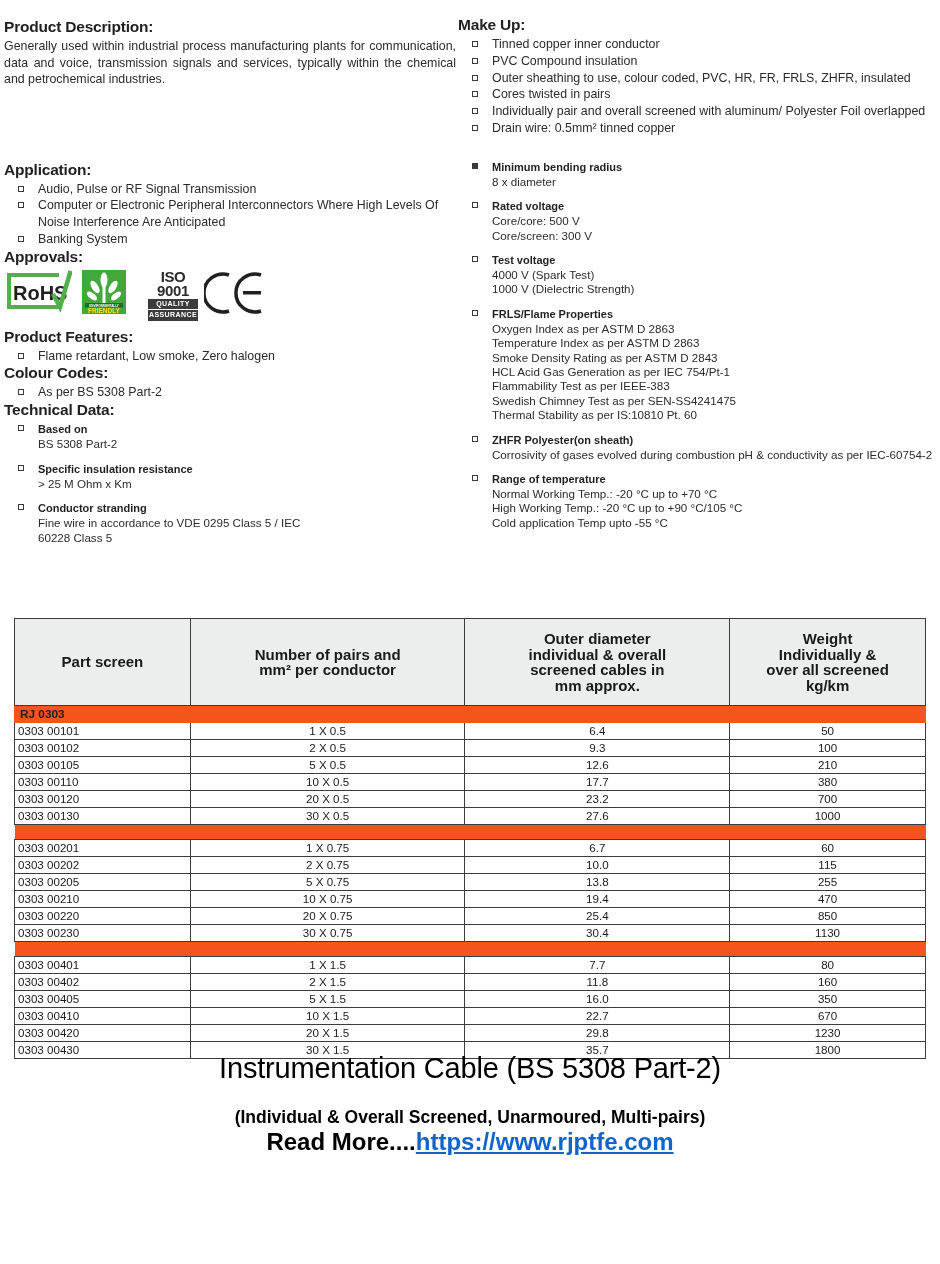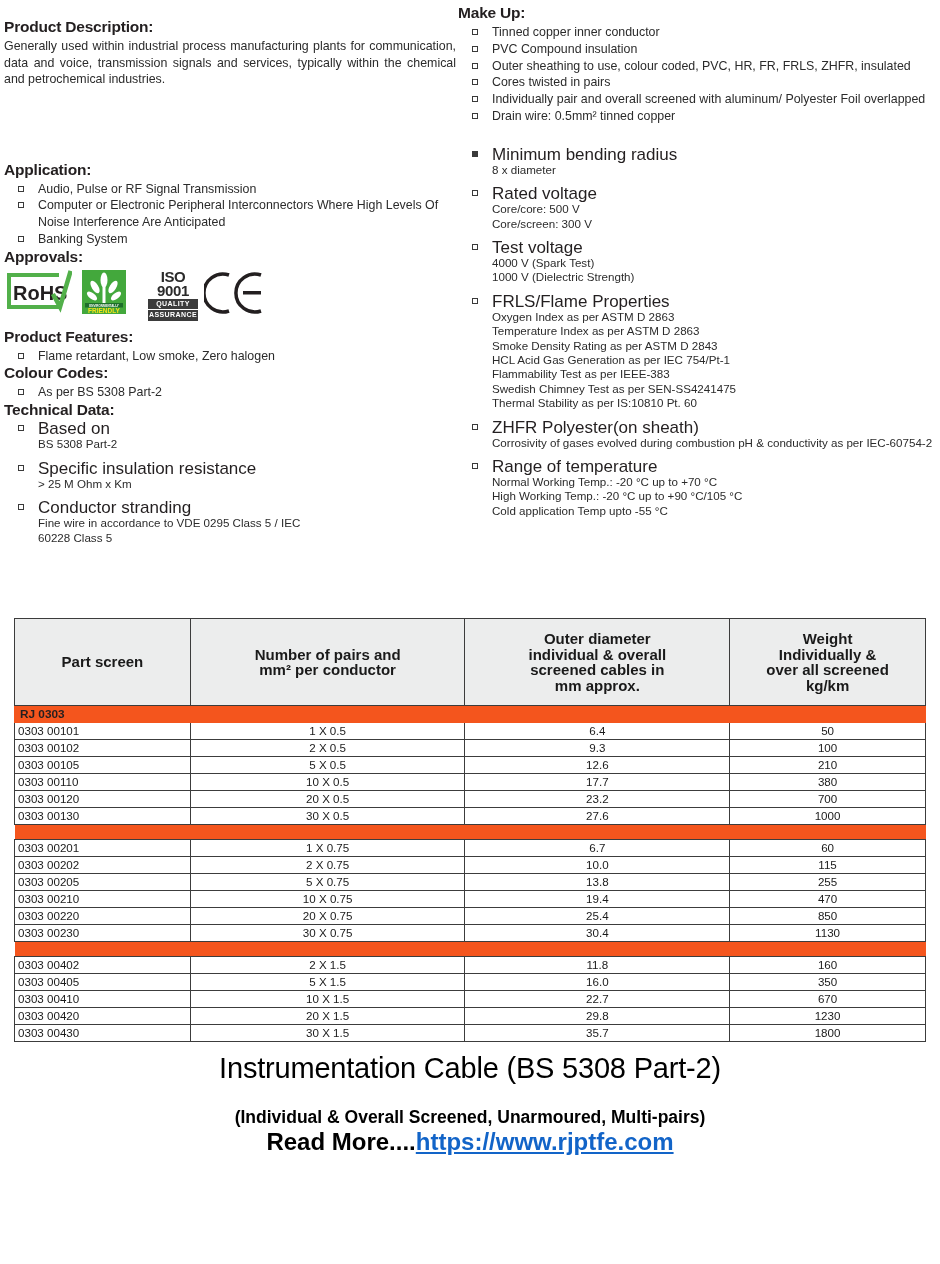--- a/index.html
+++ b/index.html
@@ -7,21 +7,21 @@
     width: 940px; height: 1264px;
     background: #ffffff;
     font-family: "Liberation Sans", sans-serif;
     color: #231f20;
     overflow: hidden;
   }
   .page { position: relative; width: 940px; height: 1264px; }
 
   
   .col-left  { position: absolute; left: 4px;   top: 18px; width: 452px; }
-  .col-right { position: absolute; left: 458px; top: 4px; width: 478px; }
+  .col-right { position: absolute; left: 458px; top: 16px; width: 478px; }
 
   h2.sect {
     font-size: 15.5px;
     font-weight: bold;
     letter-spacing: -0.2px;
     margin: 0 0 2px 0;
     color: #231f20;
   }
   .gap-before { margin-top: 13px; }
 
@@ -59,21 +59,21 @@
     margin-bottom: 9px;
   }
   ul.dlist > li > .bullet {
     position: absolute;
     left: 14px; top: 4px;
     width: 6px; height: 6px;
     border: 1px solid #3a3a3a;
     background: #ffffff;
   }
   ul.dlist > li > .bullet.filled { background: #3a3a3a; border-color: #3a3a3a; }
-  .dtitle { font-size: 17px; font-weight: normal; line-height: 16px; display: block; }
+  .dtitle { font-size: 11px; font-weight: bold; line-height: 16px; display: block; }
   .dline  { font-size: 11.6px; line-height: 14.4px; display: block; color: #2b2b2b; }
   .dline.justify { text-align: justify; }
 
   
   .logos { position: relative; height: 50px; margin-top: 4px; }
   .logo { position: absolute; top: 0; }
 
   .rohs { left: 2px; width: 66px; height: 44px; }
   .leaf { left: 78px; width: 44px; height: 44px; }
   .iso  { left: 144px; width: 50px; height: 46px; text-align: center; }
@@ -398,20 +398,26 @@
         <tr>
           <td class="c-part">0303 00230</td>
           <td class="c-pairs">30 X 0.75</td>
           <td class="c-od">30.4</td>
           <td class="c-wt">1130</td>
         </tr>
         <tr class="sep">
           <td colspan="4"></td>
         </tr>
         <tr>
+          <td class="c-part">0303 00401</td>
+          <td class="c-pairs">1 X 1.5</td>
+          <td class="c-od">7.7</td>
+          <td class="c-wt">80</td>
+        </tr>
+        <tr>
           <td class="c-part">0303 00402</td>
           <td class="c-pairs">2 X 1.5</td>
           <td class="c-od">11.8</td>
           <td class="c-wt">160</td>
         </tr>
         <tr>
           <td class="c-part">0303 00405</td>
           <td class="c-pairs">5 X 1.5</td>
           <td class="c-od">16.0</td>
           <td class="c-wt">350</td>

